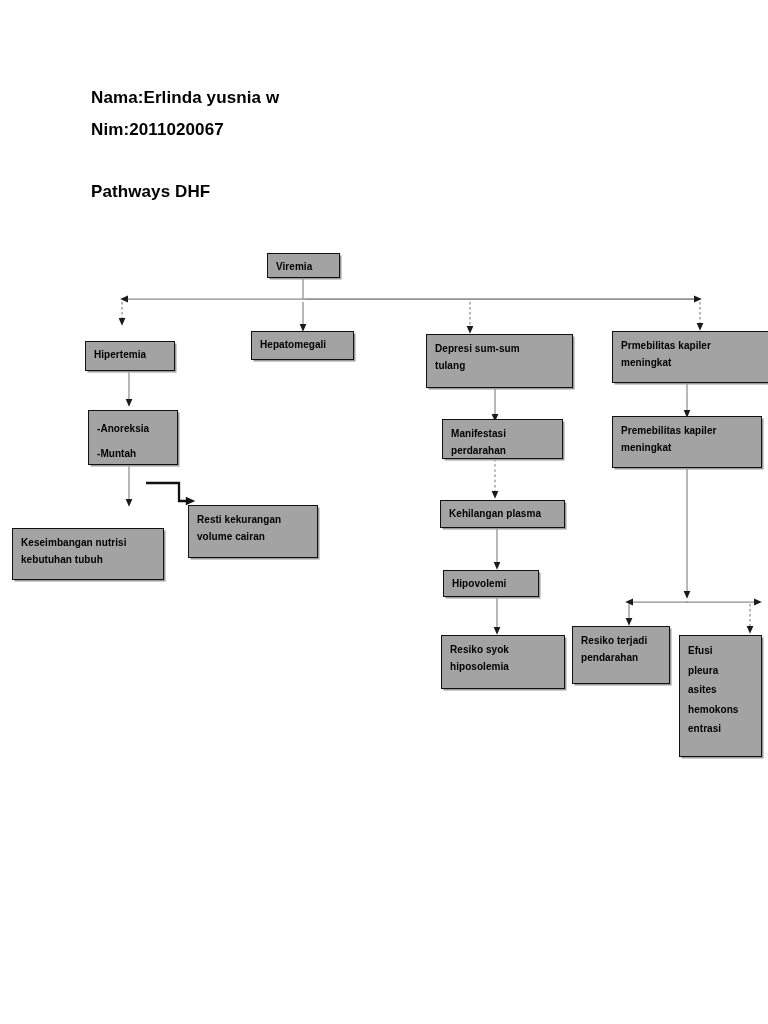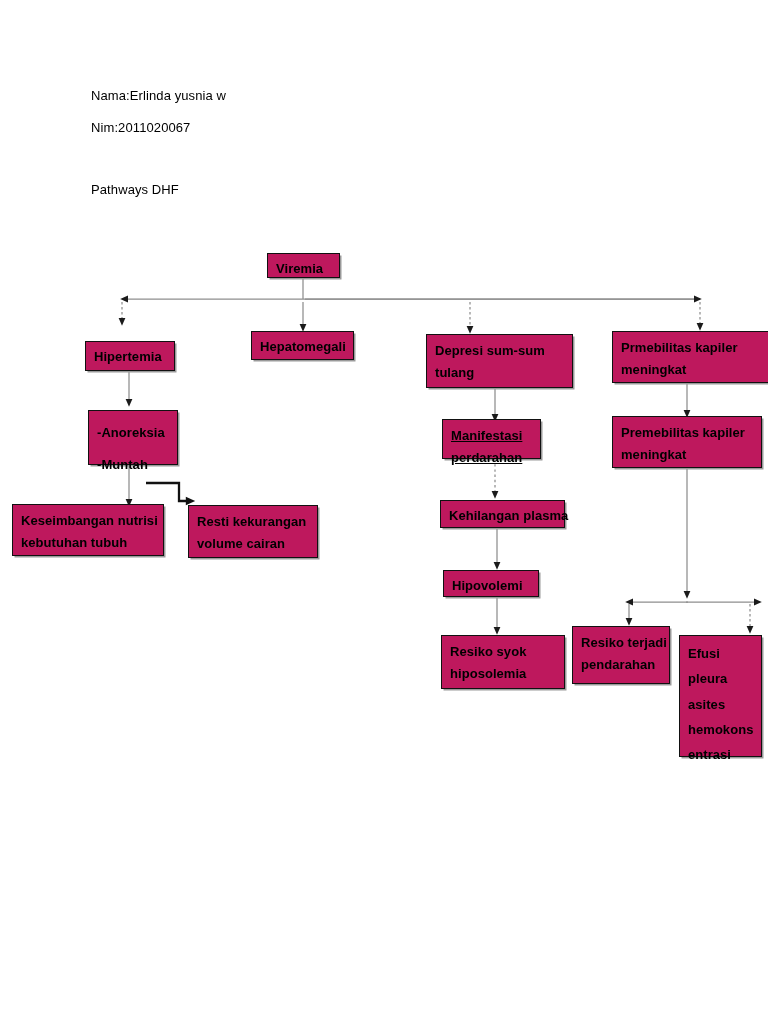--- a/index.html
+++ b/index.html
@@ -13,22 +13,22 @@
     height: 1024px;
     position: relative;
     font-family: "Liberation Sans", "DejaVu Sans", sans-serif;
     color: #000000;
     overflow: hidden;
   }
 
   
   .hdr {
     position: absolute;
-    font-size: 13px;
-    font-weight: 400;
+    font-size: 17px;
+    font-weight: 700;
     letter-spacing: 0.1px;
     white-space: nowrap;
     color: #000;
   }
   #hdr-nama  { left: 91px;  top: 88px;  }
   #hdr-nim   { left: 91px;  top: 120px; }
   #hdr-title { left: 91px;  top: 182px; }
 
   
   #canvas {
@@ -42,24 +42,24 @@
     left: 0; top: 0;
     width: 768px;
     height: 1024px;
     pointer-events: none;
   }
 
   
   .node {
     position: absolute;
     box-sizing: border-box;
-    background: #be185d;
+    background: #a3a3a3;
     border: 1.3px solid #111111;
     box-shadow: 2px 2px 0 -0.5px #9a9a9a;
-    font-size: 13px;
+    font-size: 10px;
     font-weight: 700;
     line-height: 1.72;
     color: #000;
     padding: 5px 7px 4px 8px;
     letter-spacing: 0.05px;
     z-index: 3;
   }
   .node .ln { display: block; white-space: nowrap; }
 
   
@@ -154,31 +154,31 @@
   <div class="node" style="left:612px; top:331px; width:161px; height:52px;">
     <span class="ln">Prmebilitas kapiler</span>
     <span class="ln">meningkat</span>
   </div>
 
   <div class="node loose" style="left:88px; top:410px; width:90px; height:55px;">
     <span class="ln">-Anoreksia</span>
     <span class="ln">-Muntah</span>
   </div>
 
-  <div class="node" style="left:442px; top:419px; width:99px; height:40px;text-decoration:underline;">
+  <div class="node" style="left:442px; top:419px; width:121px; height:40px;">
     <span class="ln">Manifestasi</span>
     <span class="ln">perdarahan</span>
   </div>
 
   <div class="node" style="left:612px; top:416px; width:150px; height:52px;">
     <span class="ln">Premebilitas kapiler</span>
     <span class="ln">meningkat</span>
   </div>
 
-  <div class="node" style="left:12px; top:504px; width:152px; height:52px;">
+  <div class="node" style="left:12px; top:528px; width:152px; height:52px;">
     <span class="ln">Keseimbangan nutrisi</span>
     <span class="ln">kebutuhan tubuh</span>
   </div>
 
   <div class="node" style="left:188px; top:505px; width:130px; height:53px;">
     <span class="ln">Resti kekurangan</span>
     <span class="ln">volume cairan</span>
   </div>
 
   <div class="node tight" style="left:440px; top:500px; width:125px; height:28px;">

